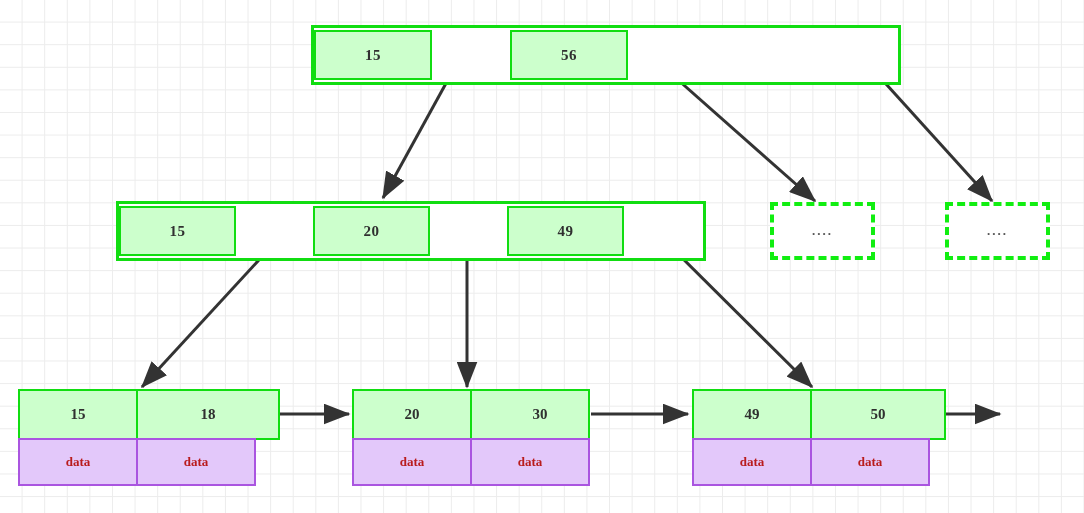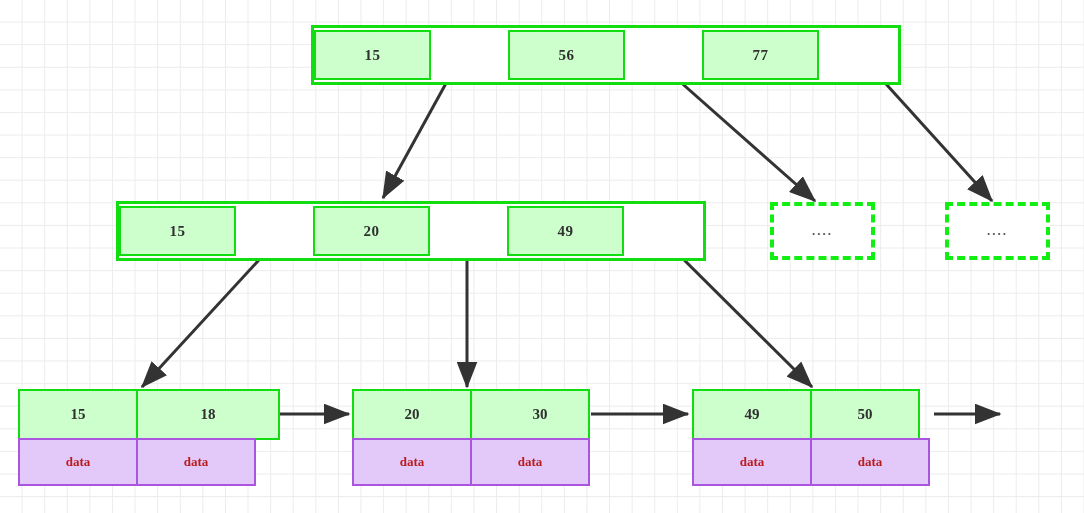--- a/index.html
+++ b/index.html
@@ -142,21 +142,20 @@
     <line x1="591" y1="414" x2="688" y2="414" stroke="#333333" stroke-width="3" marker-end="url(#arrowhead)"></line>
 
     <line x1="934" y1="414" x2="1000" y2="414" stroke="#333333" stroke-width="3" marker-end="url(#arrowhead)"></line>
   </svg>
 
   <div class="node" style="left:311px; top:25px; width:590px; height:60px;">
     <div class="cell key" style="width:118px;">15</div>
     <div class="cell ptr" style="width:78px;"></div>
     <div class="cell key" style="width:118px;text-align:right;">56</div>
     <div class="cell ptr" style="width:78px;"></div>
-    <div class="cell key" style="width:118px;">77</div>
     <div class="cell ptr" style="width:80px;"></div>
   </div>
 
   <div class="node" style="left:116px; top:201px; width:590px; height:60px;">
     <div class="cell key" style="width:118px;">15</div>
     <div class="cell ptr" style="width:78px;"></div>
     <div class="cell key" style="width:118px;">20</div>
     <div class="cell ptr" style="width:78px;"></div>
     <div class="cell key" style="width:118px;">49</div>
     <div class="cell ptr" style="width:80px;"></div>
@@ -184,21 +183,21 @@
     </div>
     <div class="leaf-data" style="margin-top:-2px;">
       <div class="dcell" style="width:120px; height:48px;">data</div>
       <div class="dcell" style="width:120px; height:48px;">data</div>
     </div>
   </div>
 
   <div class="leaf" style="left:692px; top:389px;">
     <div class="leaf-keys">
       <div class="lcell" style="width:120px; height:51px;">49</div>
-      <div class="lcell" style="width:110px; height:51px;">50</div>
+      <div class="lcell" style="width:136px; height:51px;">50</div>
     </div>
     <div class="leaf-data" style="margin-top:-2px;">
       <div class="dcell" style="width:120px; height:48px;">data</div>
       <div class="dcell" style="width:120px; height:48px;">data</div>
     </div>
   </div>
 
 </div>
 
 </body></html>

